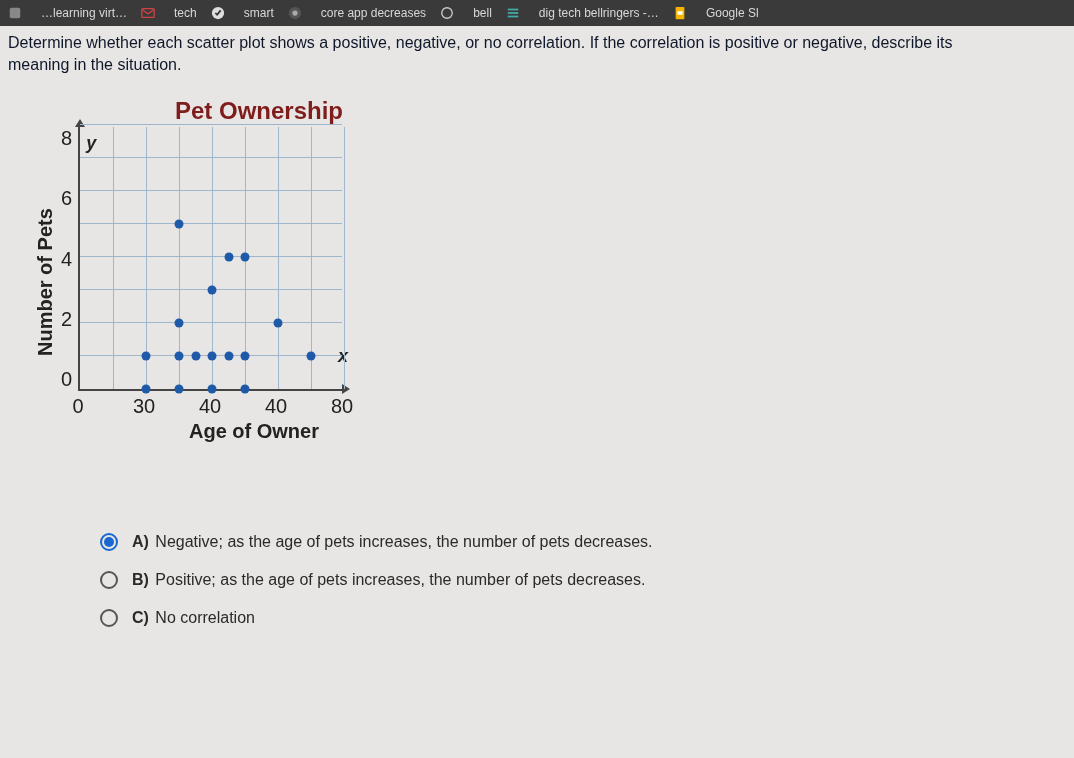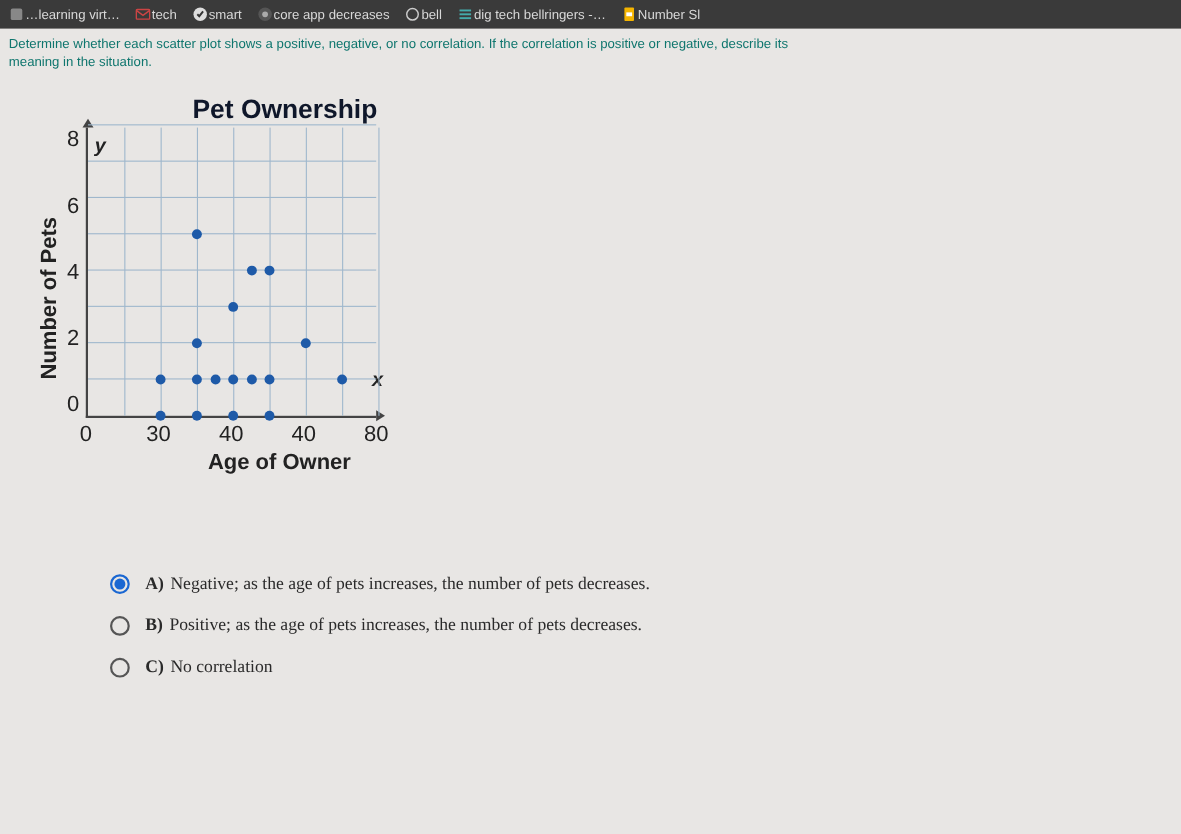--- a/index.html
+++ b/index.html
@@ -15,39 +15,39 @@
     height: 26px;
     background: #3a3a3a;
     display: flex;
     align-items: center;
     gap: 14px;
     padding: 0 8px;
     color: #d8d8d8;
     font-size: 12px;
     overflow: hidden;
   }
-  .bm-item { display: flex; align-items: center; gap: 1px; white-space: nowrap; cursor: pointer; }
+  .bm-item { display: flex; align-items: center; gap: 19px; white-space: nowrap; cursor: pointer; }
   .bm-icon { width: 14px; height: 14px; display: inline-flex; align-items: center; justify-content: center; }
   .bm-icon svg { width: 14px; height: 14px; }
   .prompt {
     padding: 6px 8px 4px 8px;
-    font-size: 12px;
+    font-size: 16px;
     line-height: 1.35;
-    color: #0f766e;
+    color: #0f172a;
   }
   .chart-area {
     margin-top: 18px;
     margin-left: 34px;
     width: 380px;
     position: relative;
   }
   .chart-title {
     font-weight: bold;
     font-size: 24px;
-    color: #0f172a;
+    color: #7f1d1d;
     text-align: center;
     margin-left: 70px;
     margin-bottom: 2px;
   }
   .chart-wrap { display: flex; align-items: stretch; }
   .ylabel {
     writing-mode: vertical-rl;
     transform: rotate(180deg);
     font-size: 20px;
     font-weight: 600;
@@ -76,21 +76,21 @@
   .grid-v { width: 1px; height: 100%; top: 0; }
   .grid-h { height: 1px; width: 100%; left: 0; }
   .y-axis-lbl { position: absolute; top: 6px; left: 6px; font-size: 18px; font-style: italic; font-weight: bold; color:#222; }
   .x-axis-lbl { position: absolute; bottom: 22px; right: -6px; font-size: 18px; font-style: italic; font-weight: bold; color:#222; }
   .x-arrow { position:absolute; right:-8px; bottom:-5px; width:0; height:0; border-left:8px solid #444; border-top:5px solid transparent; border-bottom:5px solid transparent; }
   .y-arrow { position:absolute; left:-5px; top:-8px; width:0; height:0; border-bottom:8px solid #444; border-left:5px solid transparent; border-right:5px solid transparent; }
   .dot { position: absolute; width: 9px; height: 9px; background: #1e5aa8; border-radius: 50%; transform: translate(-50%, 50%); }
   .xticks { display: flex; font-size: 20px; color: #222; margin-top: 4px; }
   .xtick { width: 66px; text-align: center; }
   .xlabel { font-size: 20px; text-align: center; font-weight: 600; color: #222; margin-left: 60px; margin-top: 2px; }
-  .answers { margin-top: 90px; margin-left: 100px; font-family: Liberation Serif, serif; }
+  .answers { margin-top: 90px; margin-left: 100px; }
   .ans-row { display: flex; align-items: center; gap: 14px; margin-bottom: 20px; font-size: 16px; color: #2a2a2a; cursor: pointer; }
   .radio { width: 18px; height: 18px; border: 2px solid #555; border-radius: 50%; display: inline-flex; align-items: center; justify-content: center; flex-shrink: 0; }
   .radio.selected { border-color: #1a67d2; }
   .radio.selected::after { content: ""; width: 10px; height: 10px; background: #1a67d2; border-radius: 50%; }
   .ans-letter { font-weight: bold; margin-right: 2px; }
 </style>
 </head>
 <body>
 
 <div class="bookmarks">
@@ -147,21 +147,21 @@
       </span>
     <span>dig tech bellringers -…</span>
   </div>
   <div class="bm-item">
     <span class="bm-icon">
         <svg viewBox="0 0 16 16">
           <rect x="3" y="1" width="10" height="14" rx="1" fill="#f4b400"></rect>
           <rect x="5" y="6" width="6" height="4" fill="#fff"></rect>
         </svg>
       </span>
-    <span>Number Sl</span>
+    <span>Google Sl</span>
   </div>
 </div>
 
 <div class="prompt">
   <span>Determine whether each scatter plot shows a positive, negative, or no correlation. If the correlation is positive or negative, describe its</span><br>
   <span>meaning in the situation.</span>
 </div>
 
 <div class="chart-area">
   <div class="chart-title">Pet Ownership</div>

